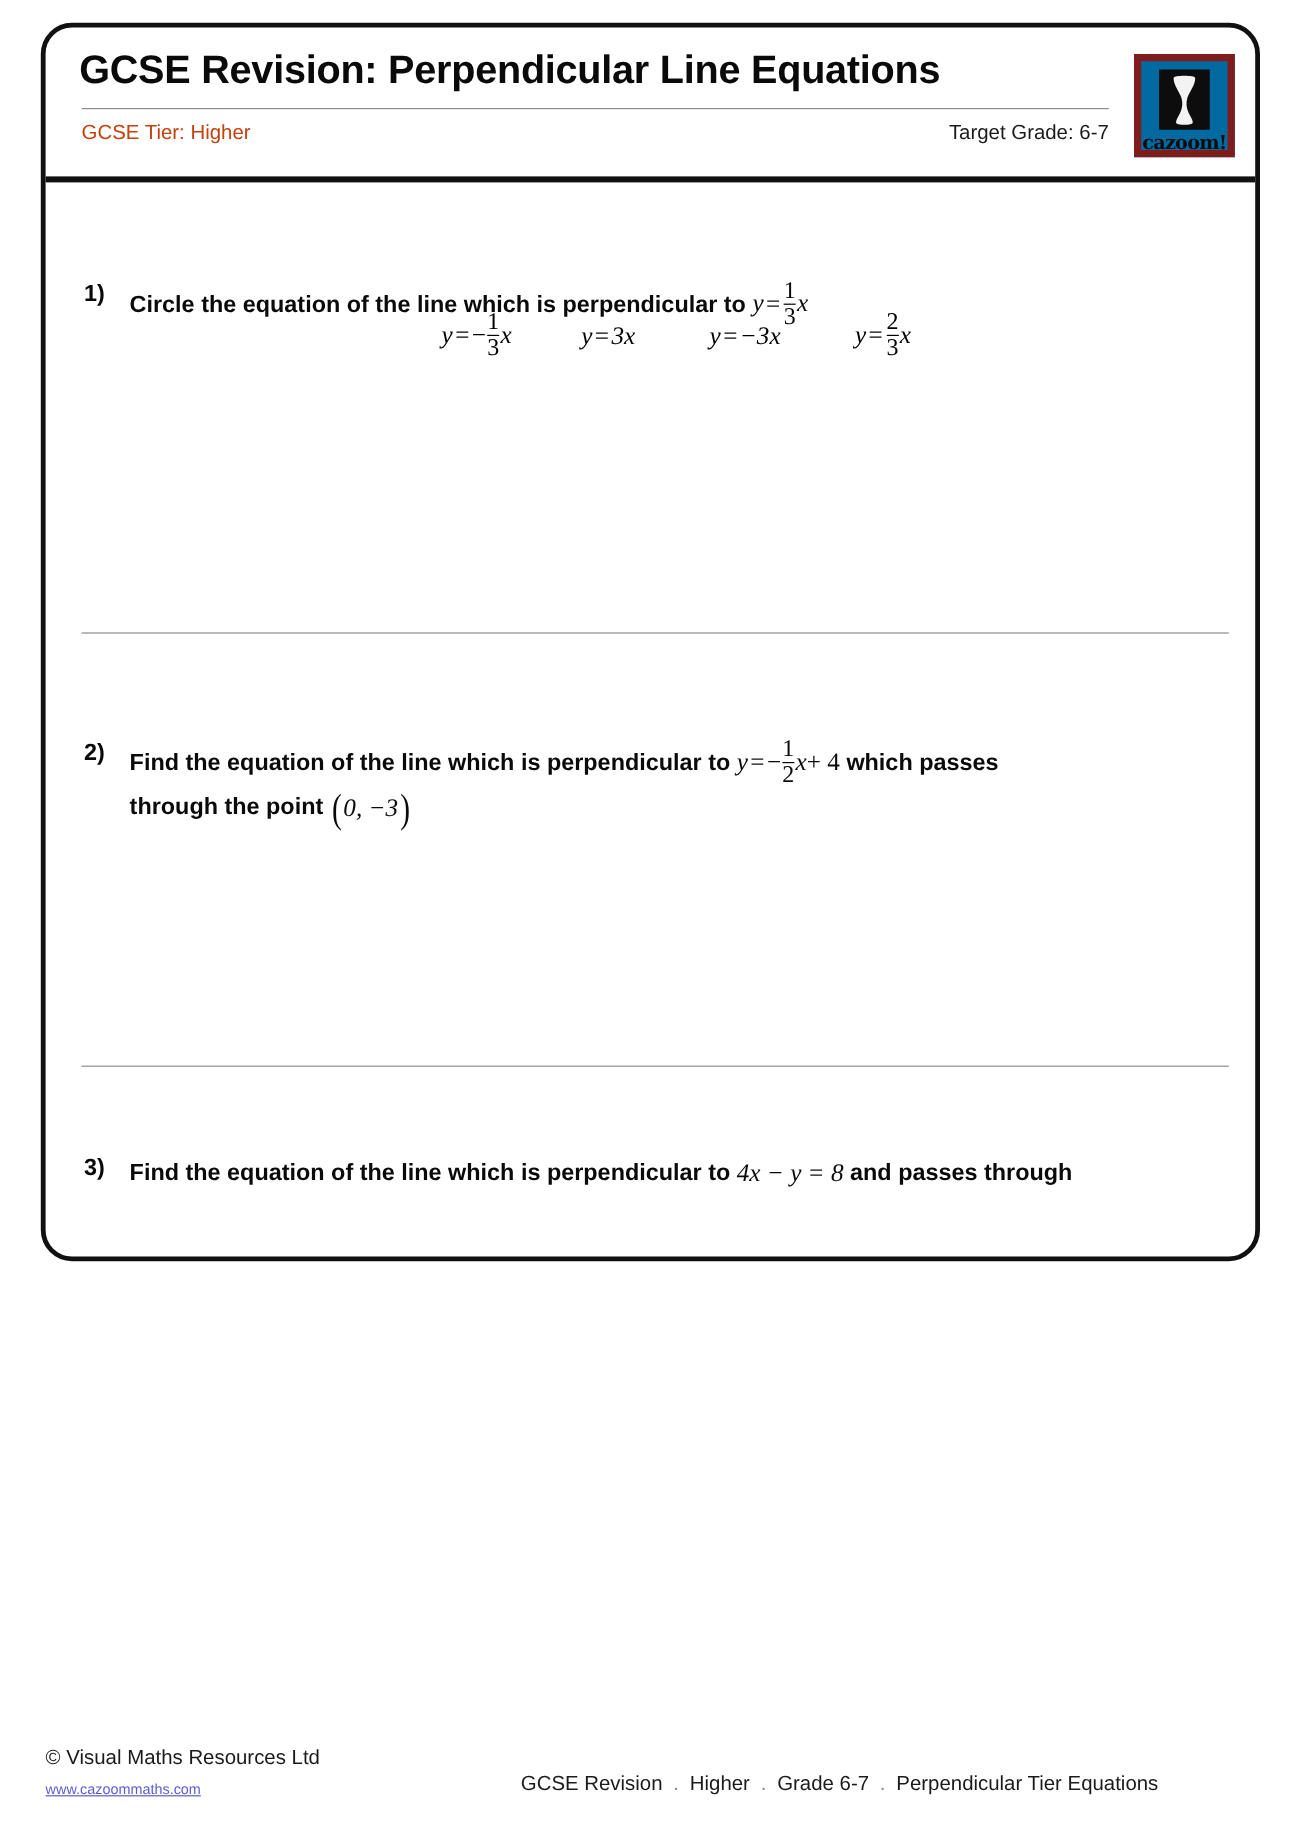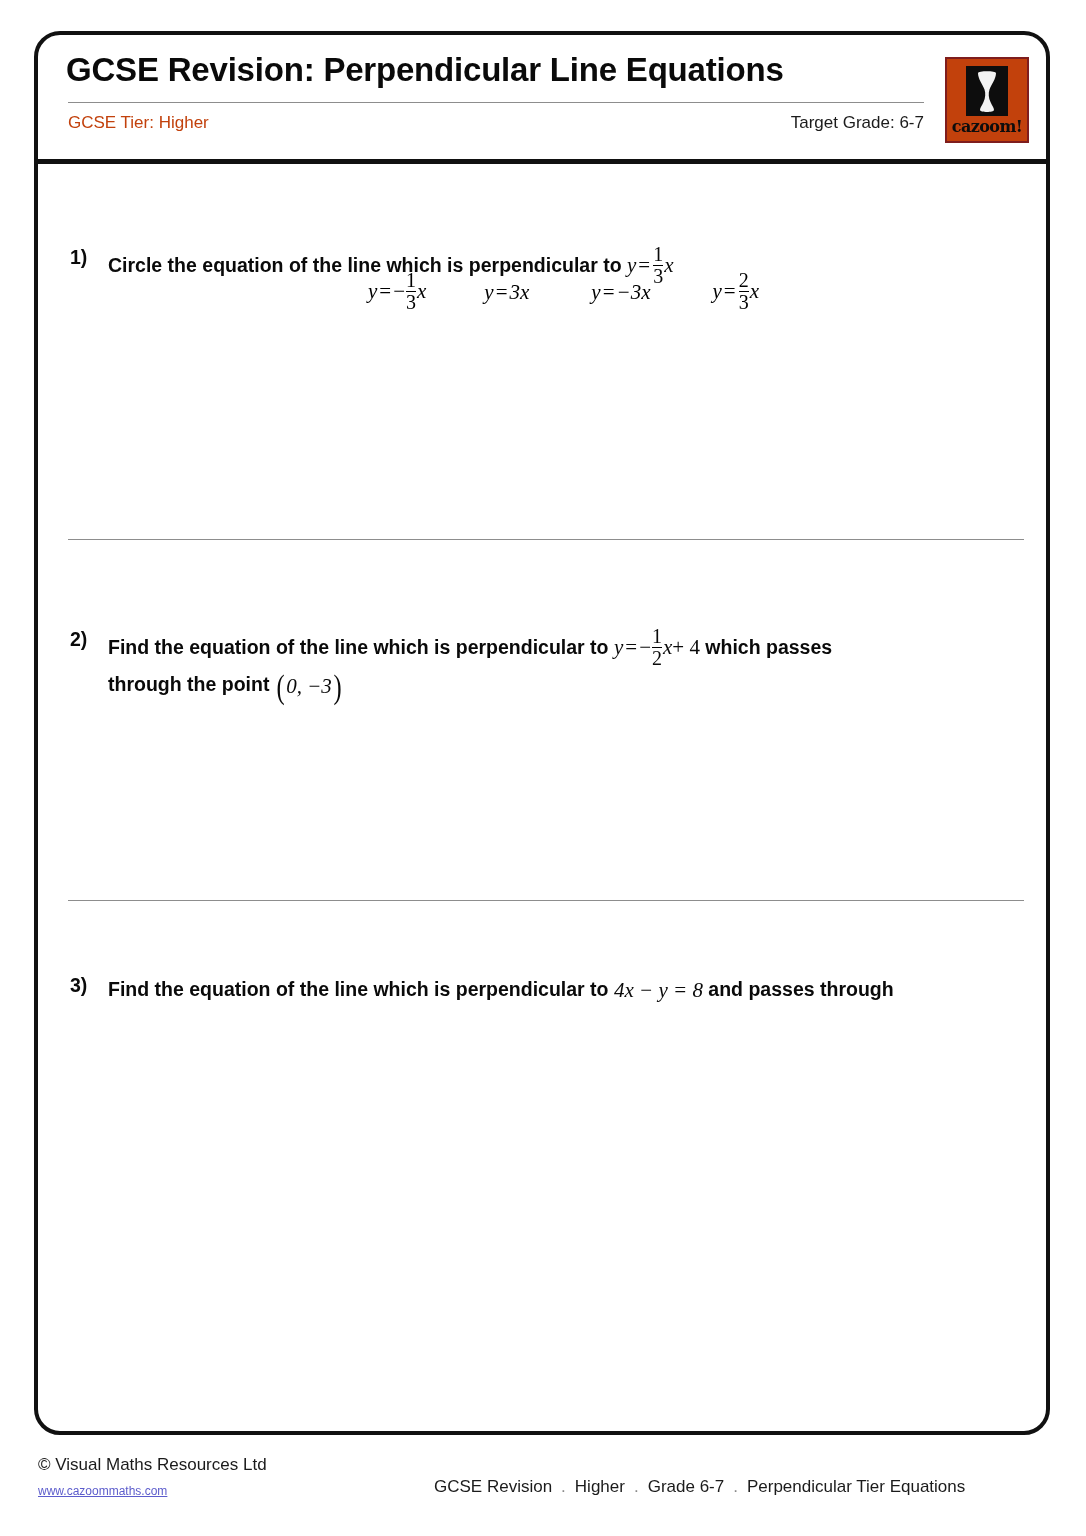--- a/index.html
+++ b/index.html
@@ -13,23 +13,23 @@
     position: relative;
     font-family: "Liberation Sans", sans-serif;
     color: #000000;
     overflow: hidden;
   }
 
   
   .sheet {
     position: absolute;
     left: 34px;
-    top: 31px;
+    top: 19px;
     width: 1016px;
-    height: 1404px;
+    height: 1032px;
     border: 4px solid #111111;
     border-radius: 26px;
     box-sizing: border-box;
     background: #ffffff;
   }
 
   
   .header {
     position: absolute;
     left: 0;
@@ -89,22 +89,22 @@
     white-space: nowrap;
   }
 
   
   .logo-box {
     position: absolute;
     right: 17px;
     top: 22px;
     width: 84px;
     height: 86px;
-    border: 2px solid #7f1d1d;
-    background: #c2410c;
+    border: 6px solid #7f1d1d;
+    background: #0369a1;
     box-sizing: border-box;
   }
   .logo-drum-field {
     position: absolute;
     left: 50%;
     transform: translateX(-50%);
     top: 7px;
     width: 42px;
     height: 50px;
     background: #0d0d0d;

